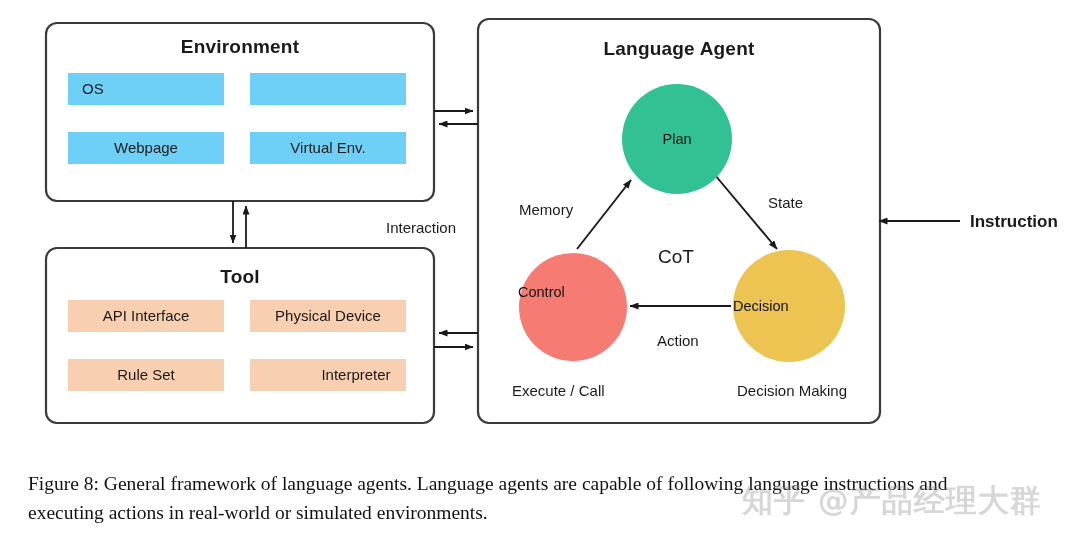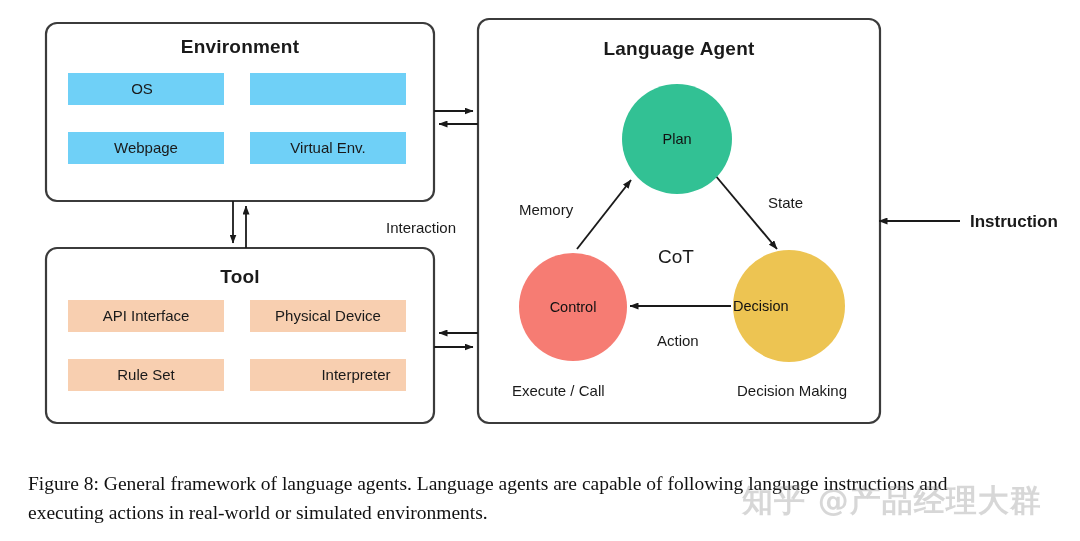--- a/index.html
+++ b/index.html
@@ -149,37 +149,37 @@
 
     <line x1="731" y1="306" x2="630" y2="306" stroke="#1a1a1a" stroke-width="1.9" marker-end="url(#arrowhead)"></line>
 
     <circle cx="677" cy="139" r="55" fill="#32C194"></circle>
     <circle cx="573" cy="307" r="54" fill="#F67C73"></circle>
     <circle cx="789" cy="306" r="56" fill="#EDC452"></circle>
   </svg>
 
   <div class="lbl panel-title" style="left:46px; top:37px; width:388px; text-align:center;">Environment</div>
 
-  <div class="lbl chip-label" style="left:64px; top:81px; width:156px; text-align:center;">OS</div>
+  <div class="lbl chip-label" style="left:82px; top:81px; width:156px; text-align:left;">OS</div>
   <div class="lbl chip-label" style="left:68px; top:140px; width:156px; text-align:center;">Webpage</div>
   <div class="lbl chip-label" style="left:250px; top:140px; width:156px; text-align:center;">Virtual Env.</div>
 
   <div class="lbl panel-title" style="left:46px; top:267px; width:388px; text-align:center;">Tool</div>
 
   <div class="lbl chip-label" style="left:68px; top:308px; width:156px; text-align:center;">API Interface</div>
   <div class="lbl chip-label" style="left:250px; top:308px; width:156px; text-align:center;">Physical Device</div>
   <div class="lbl chip-label" style="left:68px; top:367px; width:156px; text-align:center;">Rule Set</div>
   <div class="lbl chip-label" style="left:250px; top:367px; width:156px; text-align:center;margin-left:28px;">Interpreter</div>
 
   <div class="lbl edge-label" style="left:386px; top:220px;">Interaction</div>
 
   <div class="lbl panel-title" style="left:478px; top:39px; width:402px; text-align:center;">Language Agent</div>
 
   <div class="lbl circle-label" style="left:622px; top:132px; width:110px; text-align:center;">Plan</div>
-  <div class="lbl circle-label" style="left:518px; top:300px; width:110px; text-align:center;">Control</div>
+  <div class="lbl circle-label" style="left:518px; top:285px; width:110px; text-align:left;">Control</div>
   <div class="lbl circle-label" style="left:733px; top:299px; width:112px; ">Decision</div>
 
   <div class="lbl cot-label" style="left:658px; top:234px;">CoT</div>
 
   <div class="lbl edge-label" style="left:519px; top:202px;">Memory</div>
   <div class="lbl edge-label" style="left:768px; top:195px;">State</div>
   <div class="lbl edge-label" style="left:657px; top:333px;">Action</div>
 
   <div class="lbl bottom-label" style="left:512px; top:383px;">Execute / Call</div>
   <div class="lbl bottom-label" style="left:737px; top:383px;">Decision Making</div>

